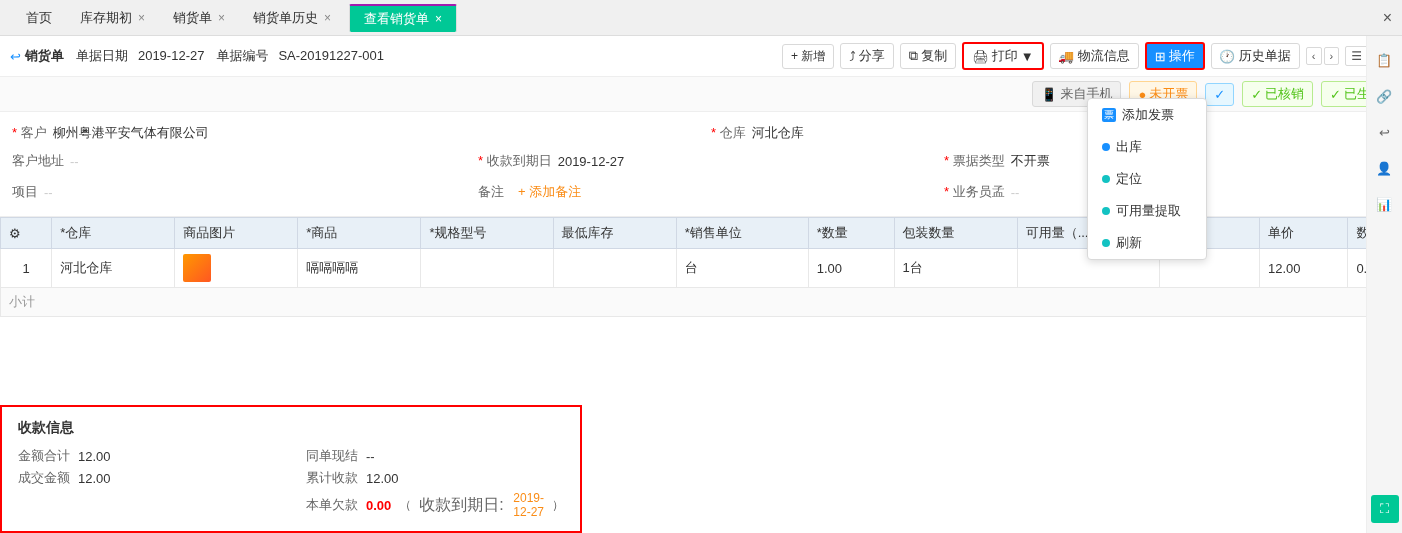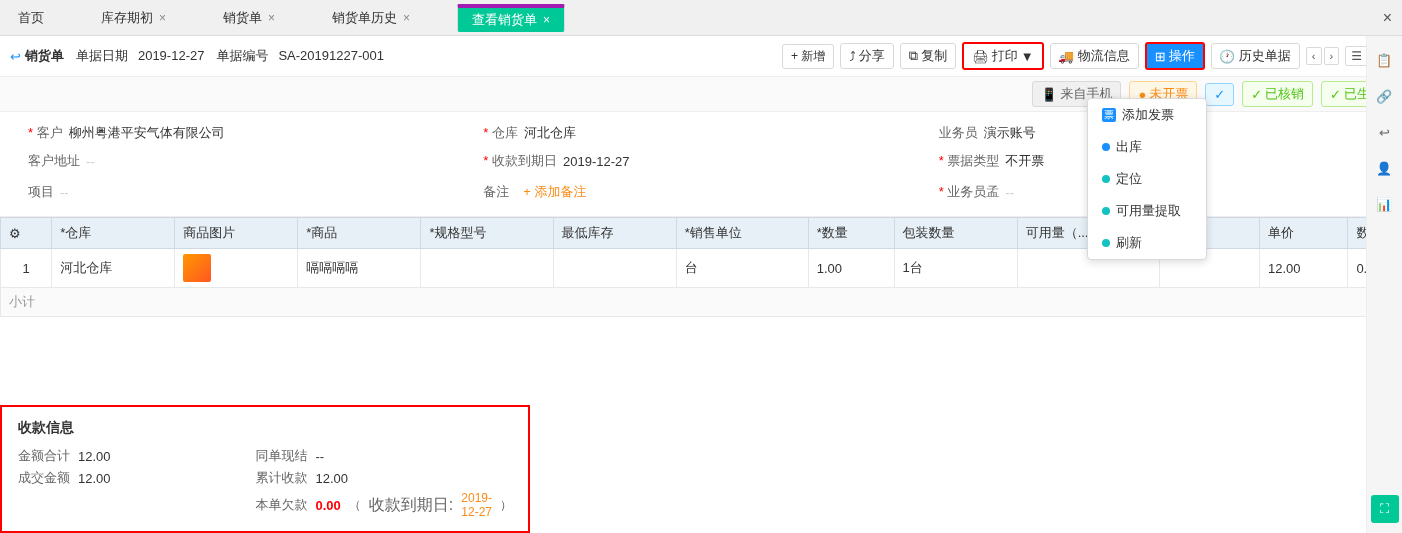--- a/index.html
+++ b/index.html
@@ -1,30 +1,29 @@
 <!DOCTYPE html>
 <html><head>
   <meta charset="utf-8">
   <style>
     * { box-sizing: border-box; margin: 0; padding: 0; font-family: 'Microsoft YaHei', SimSun, sans-serif; font-size: 13px; }
     body { background: #f5f5f5; overflow: hidden; width: 1402px; height: 533px; }
 
     
     .tab-bar {
       display: flex; align-items: center; background: #f0f0f0;
-      border-bottom: 1px solid #ddd; height: 36px; padding-left: 4px;
+      border-bottom: 1px solid #ddd; height: 36px; padding-left: 12px;
       position: relative;
-      gap: 29px;
     }
     .tab-item {
       display: flex; align-items: center; padding: 0 14px; height: 100%;
       cursor: pointer; color: #333; font-size: 13px; position: relative;
     }
     .tab-item .tab-close { margin-left: 6px; color: #888; font-size: 12px; cursor: pointer; }
-    .tab-item.active { background: #fff; border-top: 4px solid #a21caf; border-left: 1px solid #ddd; border-right: 1px solid #ddd; }
+    .tab-item.active { background: #fff; border-top: 2px solid #a21caf; border-left: 1px solid #ddd; border-right: 1px solid #ddd; }
     .tab-item.highlight { background: #00c896; color: #fff; border-radius: 2px; margin: 4px 4px; height: 28px; }
     .tab-item.highlight .tab-close { color: #fff; }
     .close-btn-right { position: absolute; right: 10px; top: 50%; transform: translateY(-50%); cursor: pointer; color: #555; font-size: 16px; }
 
     
     .main-content { background: #fff; height: calc(533px - 36px); position: relative; }
 
     
     .toolbar {
       display: flex; align-items: center; padding: 6px 10px; border-bottom: 1px solid #eee;
@@ -43,21 +42,21 @@
     .badge-green { background: #f6ffed; color: #52c41a; border: 1px solid #b7eb8f; }
     .badge-blue { background: #e6f7ff; color: #1890ff; border: 1px solid #91d5ff; }
 
     
     .toolbar2 {
       display: flex; align-items: center; padding: 4px 10px; border-bottom: 1px solid #eee;
       background: #fafafa; gap: 8px; justify-content: flex-end;
     }
 
     
-    .form-area { padding: 12px 28px; display: flex; flex-direction: column; gap: 10px; }
+    .form-area { padding: 12px 12px; display: flex; flex-direction: column; gap: 10px; }
     .form-row { display: flex; align-items: center; gap: 20px; }
     .form-field { display: flex; align-items: center; gap: 6px; }
     .form-label { color: #666; white-space: nowrap; }
     .form-label.required::before { content: '* '; color: red; }
     .form-value { color: #333; }
     .form-value.placeholder { color: #ccc; }
 
     
     .table-wrapper { margin: 0; overflow-x: auto; border-top: 1px solid #eee; }
     table { width: 100%; border-collapse: collapse; font-size: 12px; }
@@ -70,21 +69,21 @@
     
     .payment-box {
       position: absolute; bottom: 0; left: 0; right: 0;
       border: 2px solid red; background: #fff;
       padding: 12px 16px; 
       width: 530px;
       bottom: 0;
     }
     .payment-title { font-weight: bold; font-size: 14px; margin-bottom: 10px; color: #333; }
     .payment-grid { display: grid; grid-template-columns: 1fr 1fr; gap: 4px 30px; }
-    .payment-row { display: flex; align-items: center; gap: 8px; }
+    .payment-row { display: flex; align-items: center; gap: 8px; text-align: right; }
     .payment-label { color: #666; white-space: nowrap; }
     .payment-value { color: #333; }
     .payment-value.red { color: red; font-weight: bold; }
     .payment-value.orange { color: #fa8c16; }
 
     
     .right-sidebar {
       position: absolute; right: 0; top: 0; bottom: 0; width: 36px;
       background: #f5f5f5; border-left: 1px solid #eee;
       display: flex; flex-direction: column; align-items: center; padding-top: 10px; gap: 8px;
@@ -229,24 +228,20 @@
 
     <div class="form-area">
       <div class="form-row">
         <div class="form-field" style="flex:1;">
           <span class="form-label required">客户</span>
           <span class="form-value">柳州粤港平安气体有限公司</span>
         </div>
         <div class="form-field" style="flex:1;">
           <span class="form-label required">仓库</span>
           <span class="form-value">河北仓库</span>
-        </div>
-        <div class="form-field" style="flex:1;">
-          <span class="form-label">业务员</span>
-          <span class="form-value">演示账号</span>
         </div>
       </div>
       <div class="form-row">
         <div class="form-field" style="flex:1;">
           <span class="form-label">客户地址</span>
           <span class="form-value placeholder">--</span>
         </div>
         <div class="form-field" style="flex:1;">
           <span class="form-label required">收款到期日</span>
           <span class="form-value">2019-12-27</span>
@@ -311,21 +306,21 @@
             <td>12.00</td>
             <td>0.</td>
           </tr>
           <tr class="row-subtotal">
             <td colspan="13" style="color:#999; padding-left:8px;">小计</td>
           </tr>
         </tbody>
       </table>
     </div>
 
-    <div class="payment-box" style="position:absolute; bottom:0; left:0; width:530px; z-index:10;">
+    <div class="payment-box" style="position:absolute; bottom:0; left:0; width:582px; z-index:10;">
       <div class="payment-title">收款信息</div>
       <div class="payment-grid">
         <div class="payment-row">
           <span class="payment-label">金额合计</span>
           <span class="payment-value">12.00</span>
         </div>
         <div class="payment-row">
           <span class="payment-label">同单现结</span>
           <span class="payment-value">--</span>
         </div>

